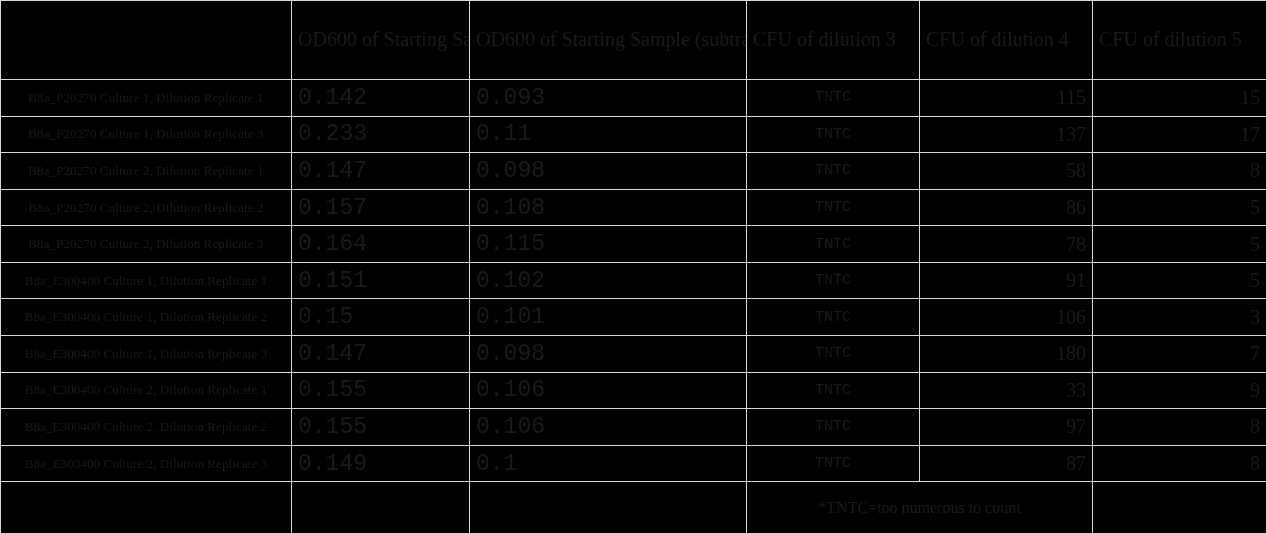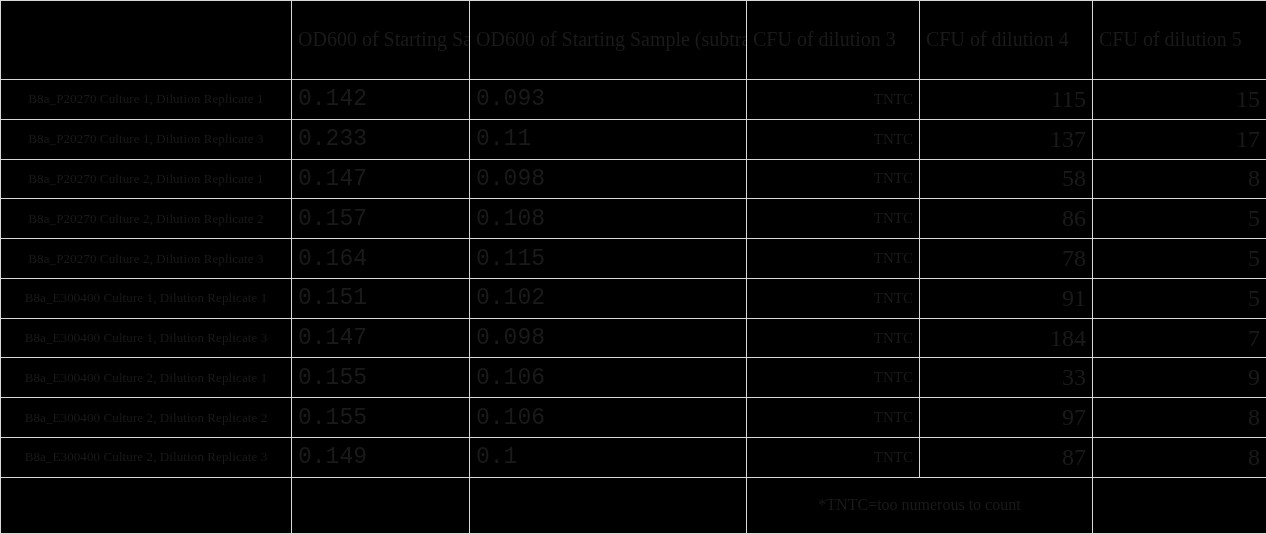--- a/index.html
+++ b/index.html
@@ -73,31 +73,31 @@
   }
   td.num {
     font-family: Liberation Mono, monospace;
     font-size: 23px;
     color: #1b1b1b;
     text-align: left;
     padding-right: 6px;
   }
   td.num-small {
     font-family: "Liberation Serif", serif;
-    font-size: 24px;
+    font-size: 20px;
     color: #1b1b1b;
     text-align: right;
     padding-right: 6px;
     margin-top: 20px;
   }
   td.tntc {
-    font-family: Liberation Serif, serif;
+    font-family: Liberation Mono, monospace;
     font-size: 15px;
     color: #d2d2d2;
-    text-align: right;
+    text-align: center;
     padding-left: 6px;
   }
   
   tr.footnote-row { height: 48px; }
   td.footnote-blank { background: #000000; }
   td.footnote {
     font-family: Liberation Serif, serif;
     font-size: 16px;
     color: #4a4a4a;
     text-align: center;
@@ -170,25 +170,33 @@
       </tr>
       <tr class="data-row">
         <td class="row-label">B8a_E300400 Culture 1, Dilution Replicate 1</td>
         <td class="num">0.151</td>
         <td class="num">0.102</td>
         <td class="tntc">TNTC</td>
         <td class="num-small">91</td>
         <td class="num-small">5</td>
       </tr>
       <tr class="data-row">
+        <td class="row-label">B8a_E300400 Culture 1, Dilution Replicate 2</td>
+        <td class="num">0.15</td>
+        <td class="num">0.101</td>
+        <td class="tntc">TNTC</td>
+        <td class="num-small">106</td>
+        <td class="num-small">3</td>
+      </tr>
+      <tr class="data-row">
         <td class="row-label">B8a_E300400 Culture 1, Dilution Replicate 3</td>
         <td class="num">0.147</td>
         <td class="num">0.098</td>
         <td class="tntc">TNTC</td>
-        <td class="num-small">184</td>
+        <td class="num-small">180</td>
         <td class="num-small">7</td>
       </tr>
       <tr class="data-row">
         <td class="row-label">B8a_E300400 Culture 2, Dilution Replicate 1</td>
         <td class="num">0.155</td>
         <td class="num">0.106</td>
         <td class="tntc">TNTC</td>
         <td class="num-small">33</td>
         <td class="num-small">9</td>
       </tr>

